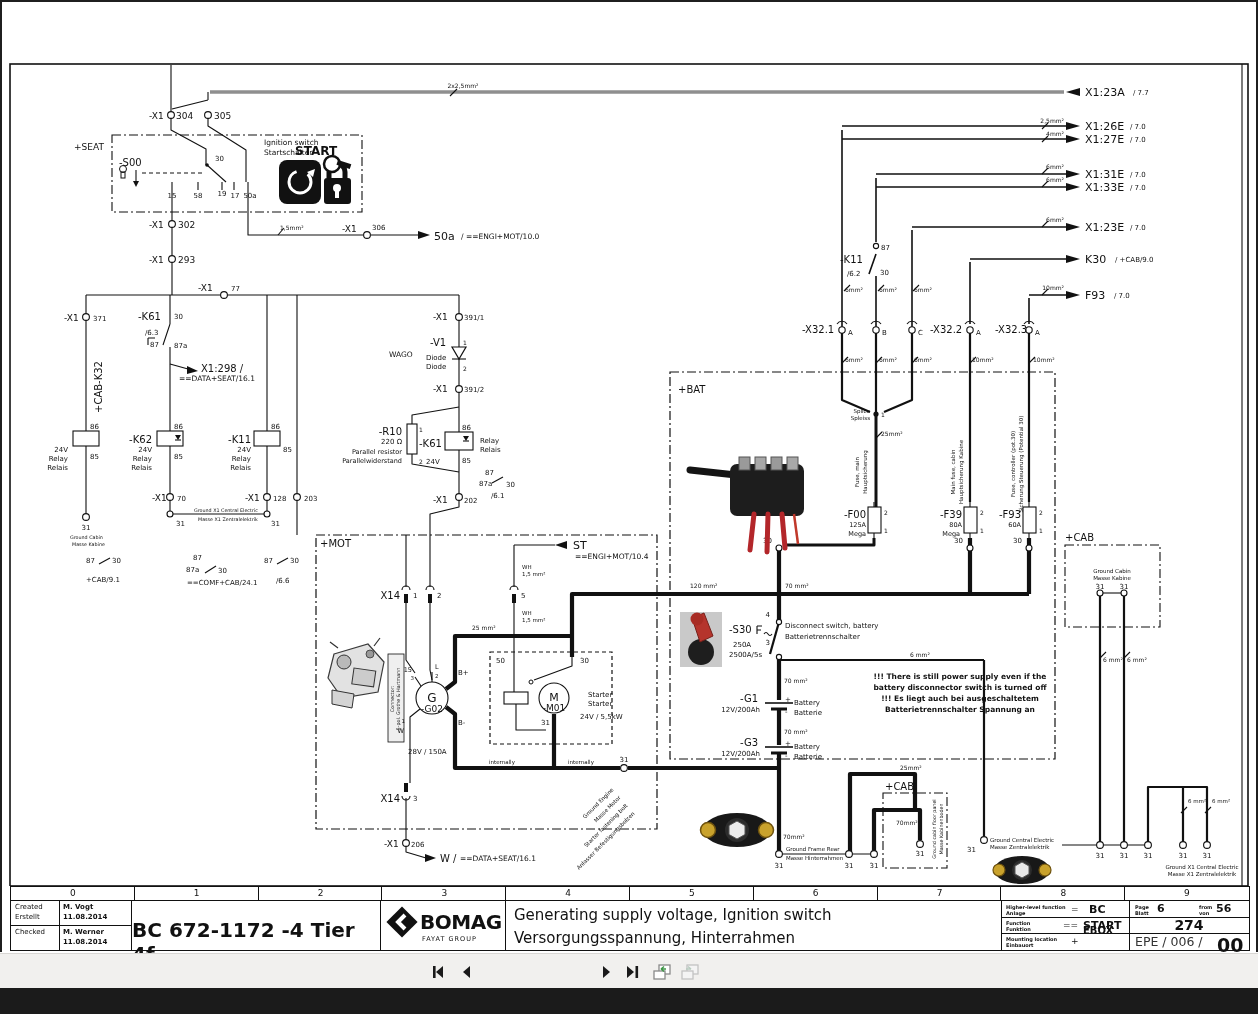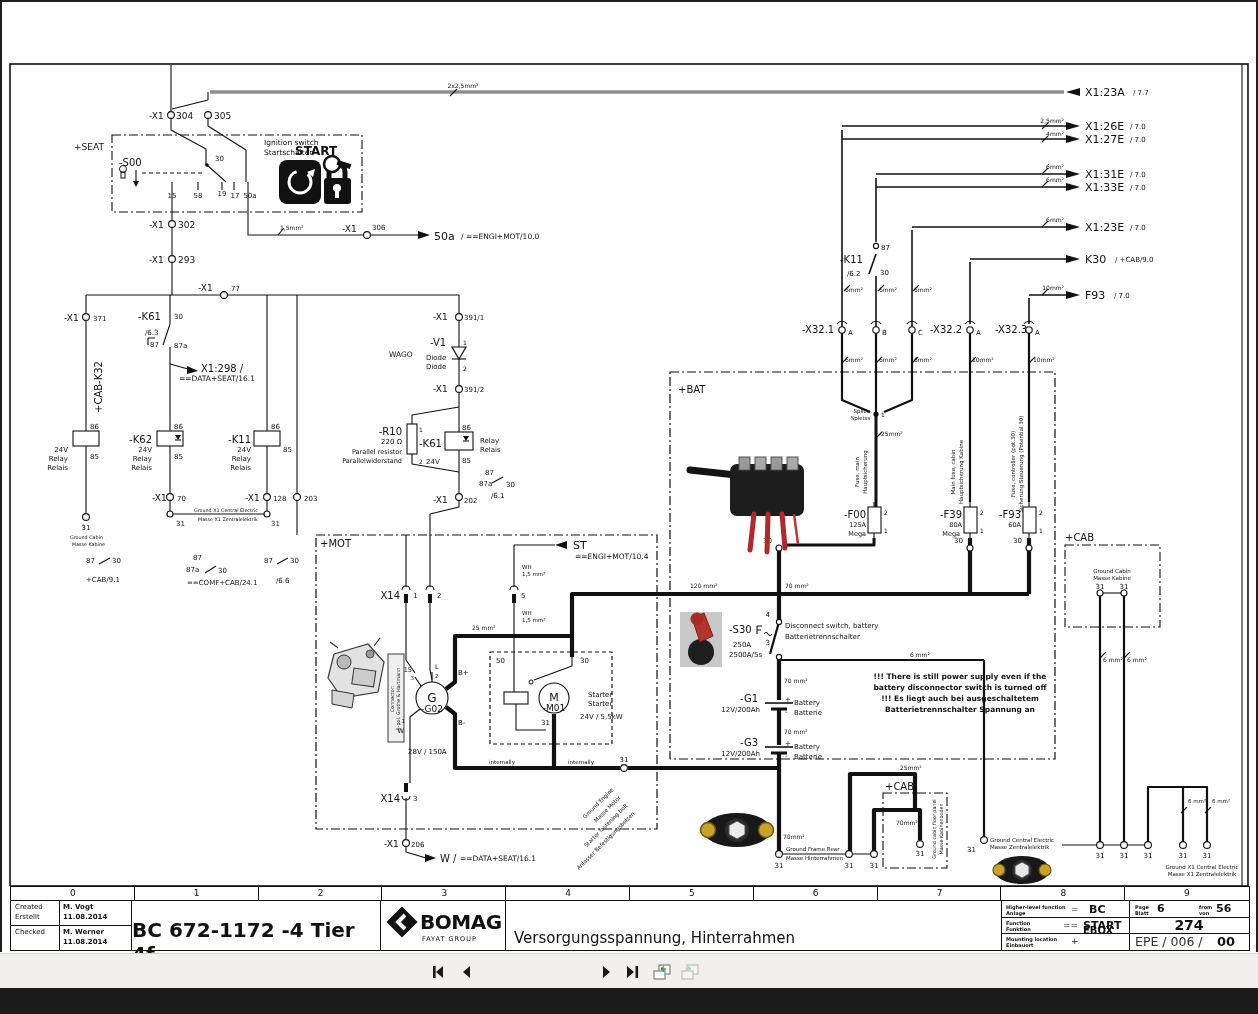--- a/index.html
+++ b/index.html
@@ -633,20 +633,21 @@
       <svg width="124" height="49">
         <g>
           <rect x="10" y="10" width="22" height="22" fill="#111" transform="rotate(45 21 21)"></rect>
           <path d="M24,14 L17,21 L24,28" stroke="#fff" stroke-width="4" fill="none"></path>
         </g>
         <text x="39" y="28" style="font-size:20px;font-weight:bold;letter-spacing:-0.5px;">BOMAG</text>
         <text x="41" y="40" style="font-size:6.5px;letter-spacing:1px;">FAYAT GROUP</text>
       </svg>
     </div>
 
+    <div class="abs" style="left:503px;top:5px;font-size:15px;">Generating supply voltage, Ignition switch</div>
     <div class="abs" style="left:503px;top:28px;font-size:15px;">Versorgungsspannung, Hinterrahmen</div>
 
     <div class="abs lbl5" style="left:995px;top:2.5px;font-weight:bold;">Higher-level function</div>
     <div class="abs lbl5" style="left:995px;top:9px;font-weight:bold;">Anlage</div>
     <div class="abs" style="left:1060px;top:3px;font-size:9px;">=</div>
     <div class="abs" style="left:1078px;top:1.5px;font-size:11px;font-weight:bold;">BC</div>
     <div class="abs lbl5" style="left:995px;top:18.5px;font-weight:bold;">Function</div>
     <div class="abs lbl5" style="left:995px;top:25px;font-weight:bold;">Funktion</div>
     <div class="abs" style="left:1052px;top:19px;font-size:9px;">==</div>
     <div class="abs" style="left:1072px;top:17.5px;font-size:11px;font-weight:bold;">START</div>
@@ -656,21 +657,21 @@
     <div class="abs" style="left:1072px;top:24px;font-size:10px;font-weight:bold;">EBOX</div>
 
     <div class="abs lbl5" style="left:1124px;top:2.5px;font-weight:bold;">Page</div>
     <div class="abs lbl5" style="left:1124px;top:9px;font-weight:bold;">Blatt</div>
     <div class="abs" style="left:1146px;top:1px;font-size:11px;font-weight:bold;">6</div>
     <div class="abs lbl5" style="left:1188px;top:2.5px;font-weight:bold;">from</div>
     <div class="abs lbl5" style="left:1188px;top:9px;font-weight:bold;">von</div>
     <div class="abs" style="left:1205px;top:1px;font-size:11px;font-weight:bold;">56</div>
     <div class="abs" style="left:1118px;top:16px;width:120px;height:16px;text-align:center;font-size:14px;font-weight:bold;line-height:16px;">274</div>
     <div class="abs" style="left:1124px;top:33px;font-size:12.5px;color:#333;">EPE / 006 /</div>
-    <div class="abs" style="left:1206px;top:32.5px;font-size:13px;font-weight:bold;">00</div>
+    <div class="abs" style="left:1206px;top:32.5px;font-size:19px;font-weight:bold;">00</div>
   </div>
 </div>
 </div>
 
 <div id="toolbar">
   <button class="tbtn" style="left:428px;">
     <svg width="16" height="14">
           <polygon points="12,1 5,7 12,13" fill="#1a1a1a"></polygon>
           <rect x="2" y="1" width="2.6" height="12" fill="#1a1a1a"></rect>
         </svg>

